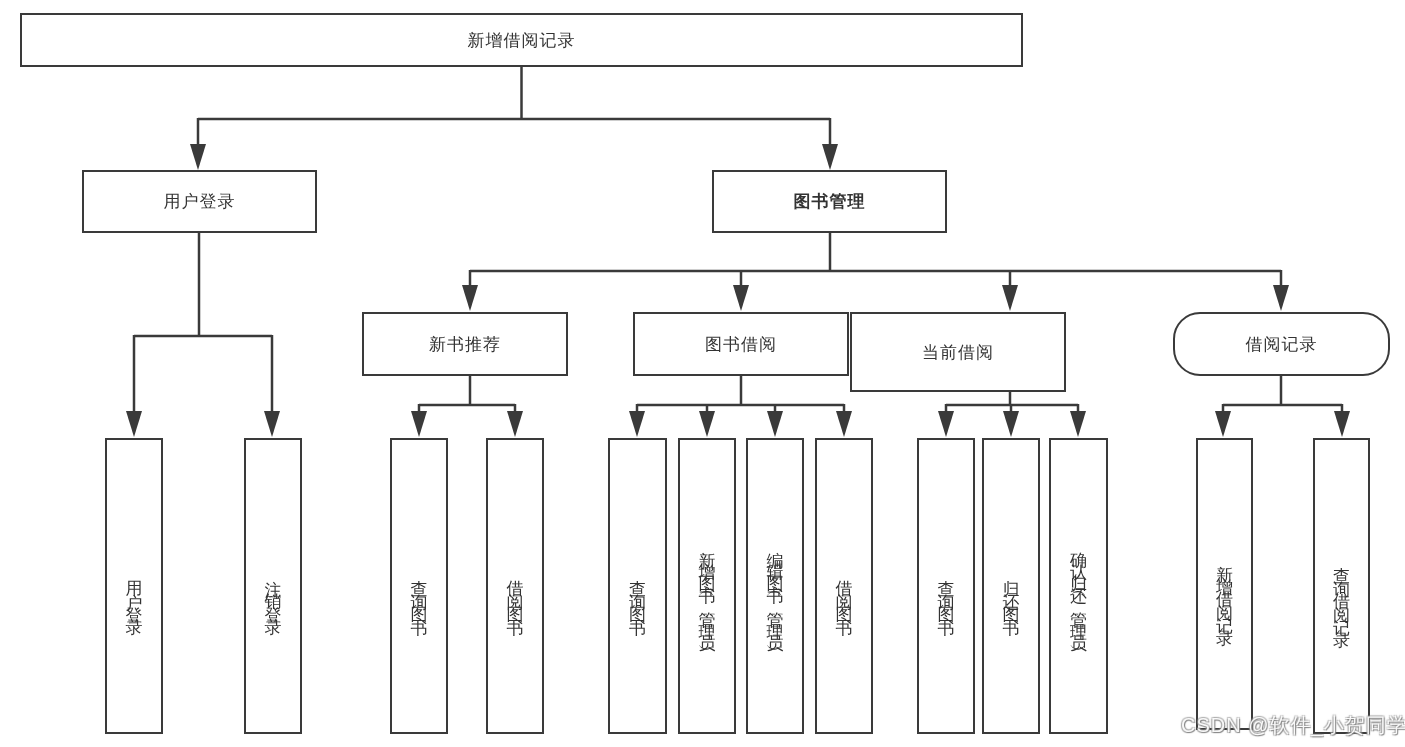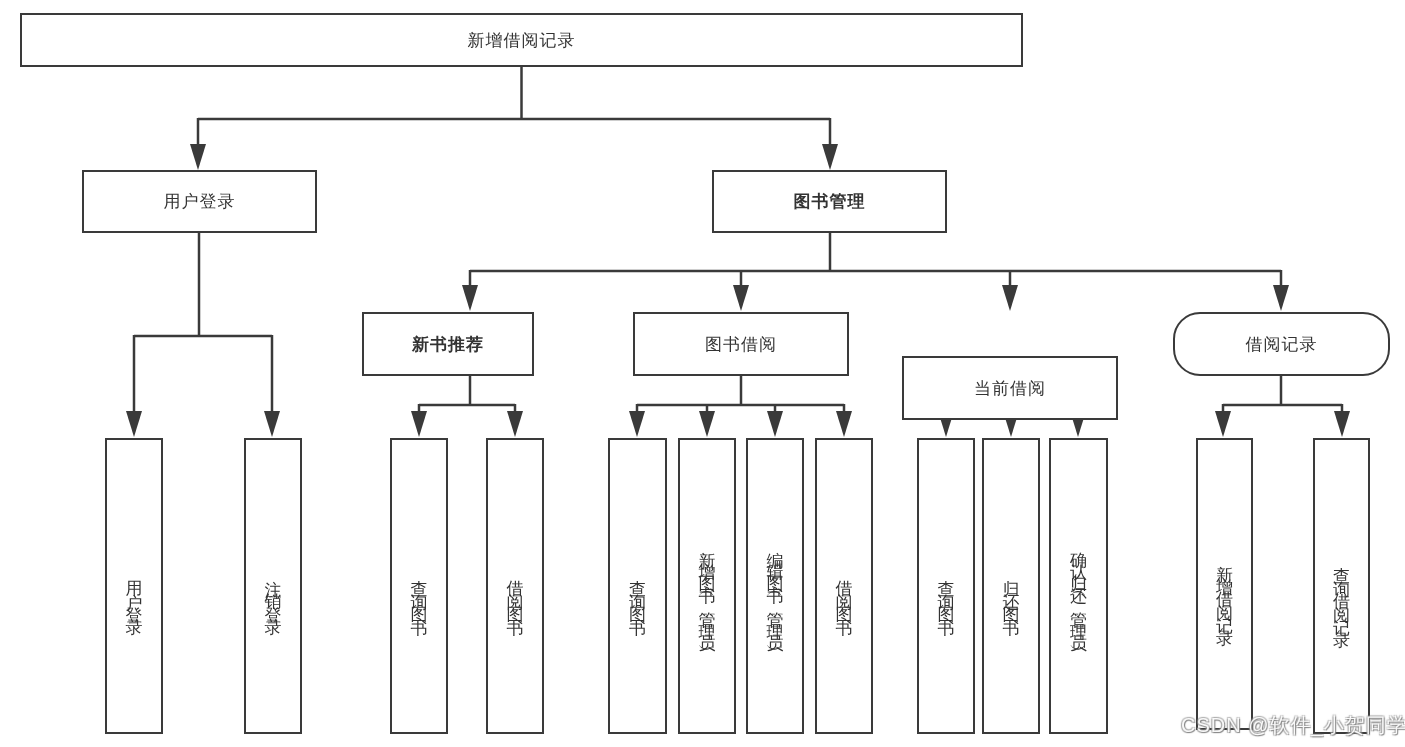--- a/index.html
+++ b/index.html
@@ -130,27 +130,27 @@
     <span>新增借阅记录</span>
   </div>
 
   <div class="box" style="left:82px; top:170px; width:235px; height:63px;">
     <span>用户登录</span>
   </div>
   <div class="box" style="left:712px; top:170px; width:235px; height:63px;font-weight:bold;">
     <span>图书管理</span>
   </div>
 
-  <div class="box" style="left:362px; top:312px; width:172px; height:64px;font-weight:bold;">
+  <div class="box" style="left:362px; top:312px; width:206px; height:64px;">
     <span>新书推荐</span>
   </div>
   <div class="box" style="left:633px; top:312px; width:216px; height:64px;">
     <span>图书借阅</span>
   </div>
-  <div class="box" style="left:902px; top:312px; width:216px; height:64px;margin-top:44px;">
+  <div class="box" style="left:850px; top:312px; width:216px; height:80px;">
     <span>当前借阅</span>
   </div>
   <div class="box" style="left:1173px; top:312px; width:217px; height:64px;border-radius:27px;">
     <span>借阅记录</span>
   </div>
 
   <div class="box" style="left:105px; top:438px; width:58px; height:296px;">
     <span class="vtext">用户登录</span>
   </div>
   <div class="box" style="left:244px; top:438px; width:58px; height:296px;">

